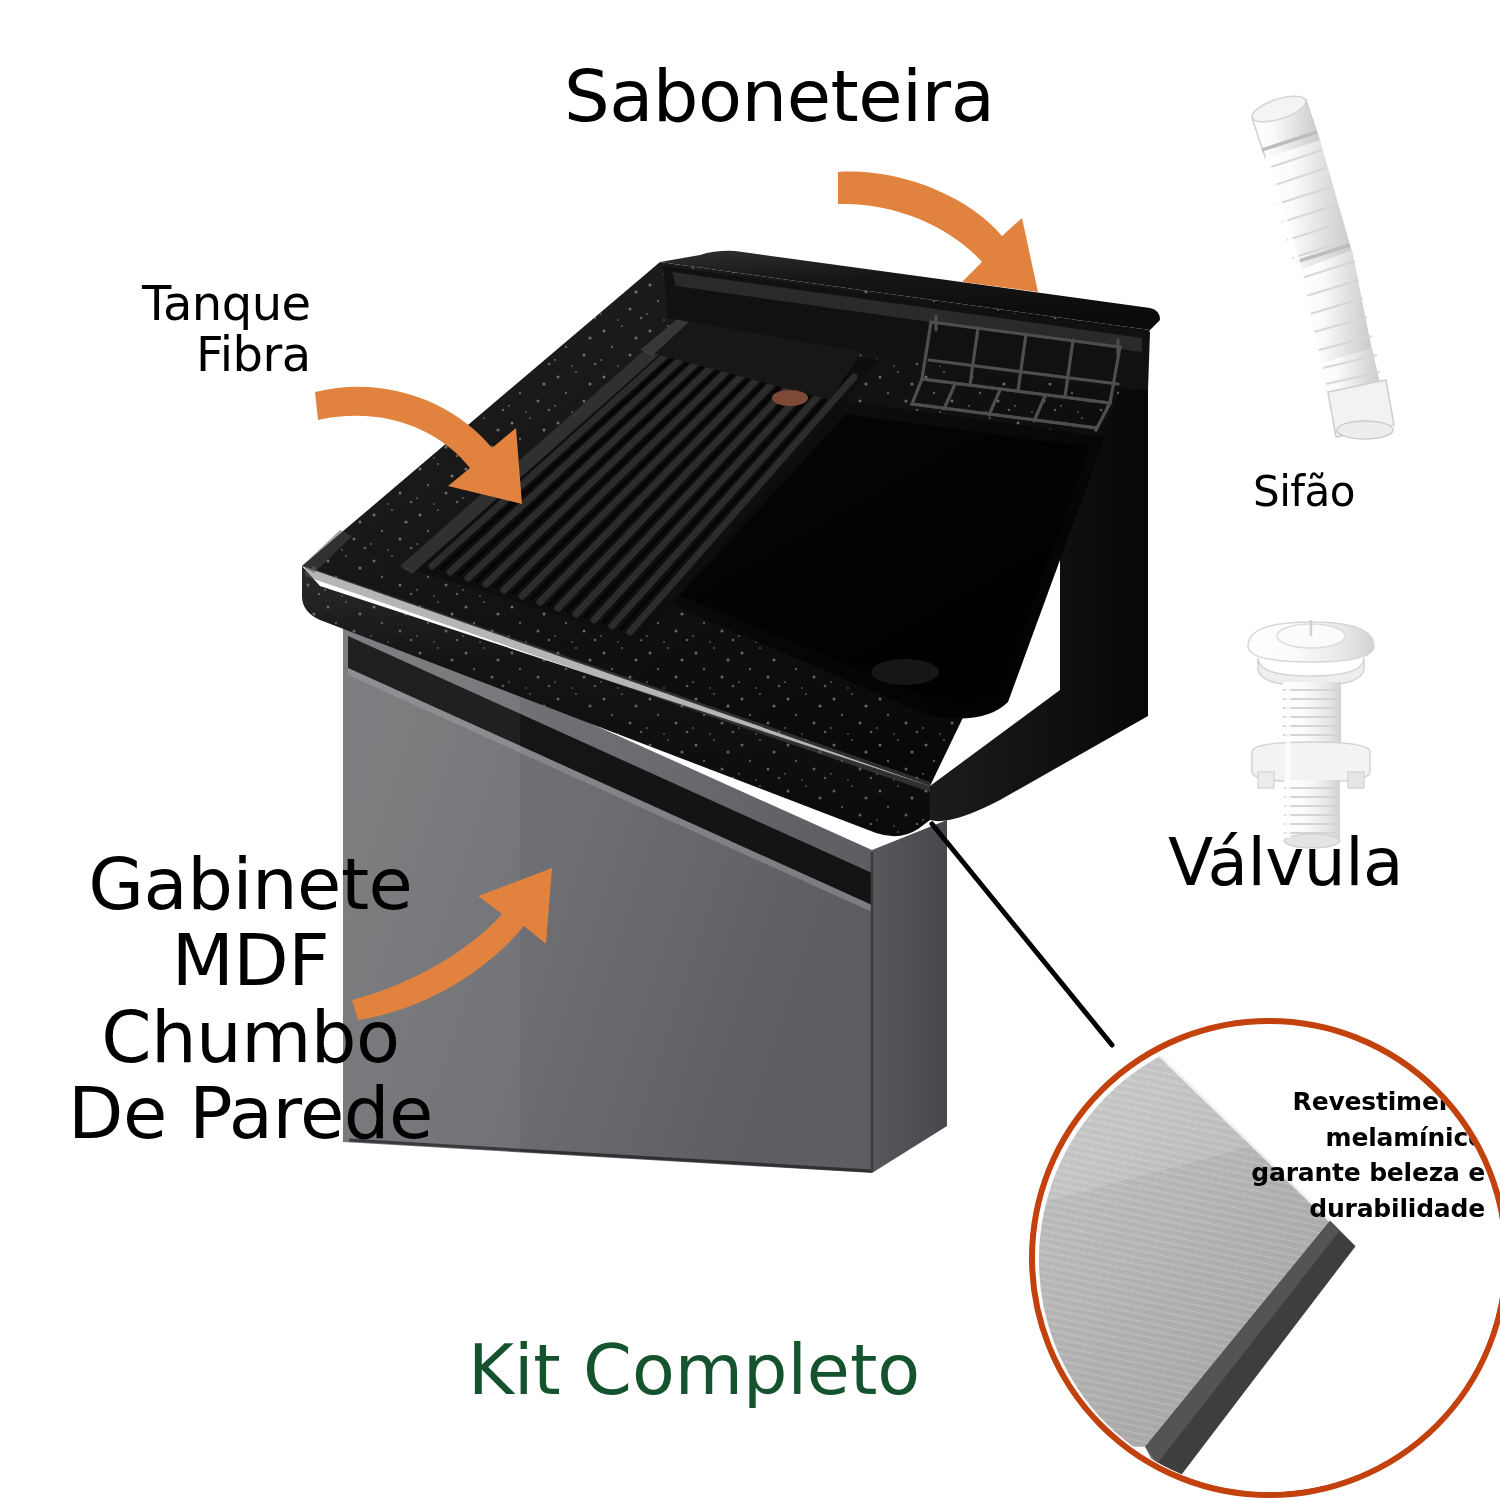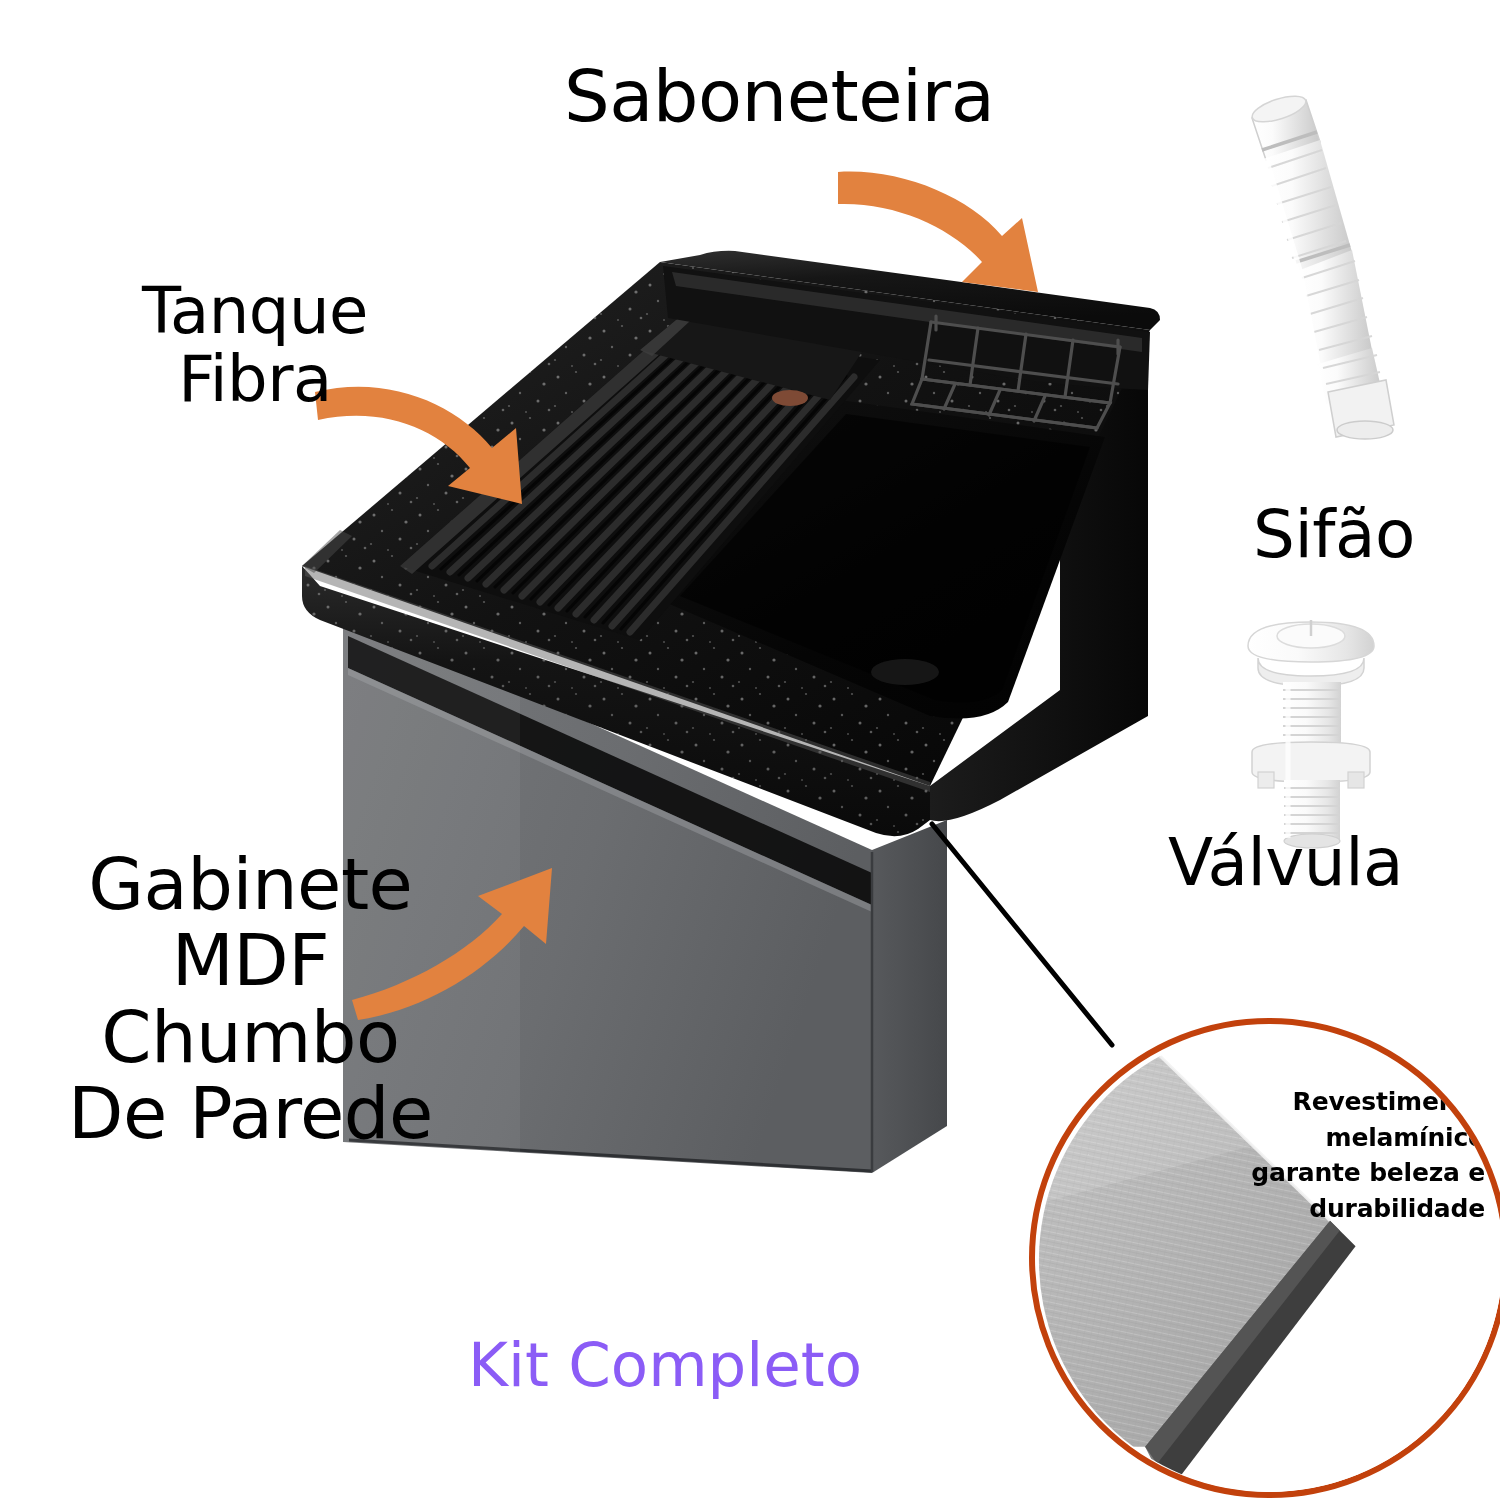--- a/index.html
+++ b/index.html
@@ -36,45 +36,44 @@
   }
 
   #label-saboneteira {
     left: 564px;
     top: 58px;
     font-size: 72px;
   }
   #label-tanque {
     left: 142px;
     top: 278px;
-    font-size: 64px;
-    text-align: center;
+    font-size: 48px;
+    text-align: right;
   }
   #label-gabinete {
     left: 68px;
     top: 846px;
     font-size: 72px;
     text-align: center;
   }
   #label-sifao {
     left: 1253px;
     top: 470px;
-    font-size: 66px;
-    margin-top: 30px;
+    font-size: 42px;
   }
   #label-valvula {
     left: 1168px;
     top: 828px;
     font-size: 66px;
   }
   #label-kit {
     left: 468px;
     top: 1333px;
-    font-size: 61px;
-    color: #8b5cf6;
+    font-size: 70px;
+    color: #14532d;
     letter-spacing: 0px;
   }
 
   
   .scene {
     position: absolute;
     left: 0;
     top: 0;
     width: 1500px;
     height: 1500px;

